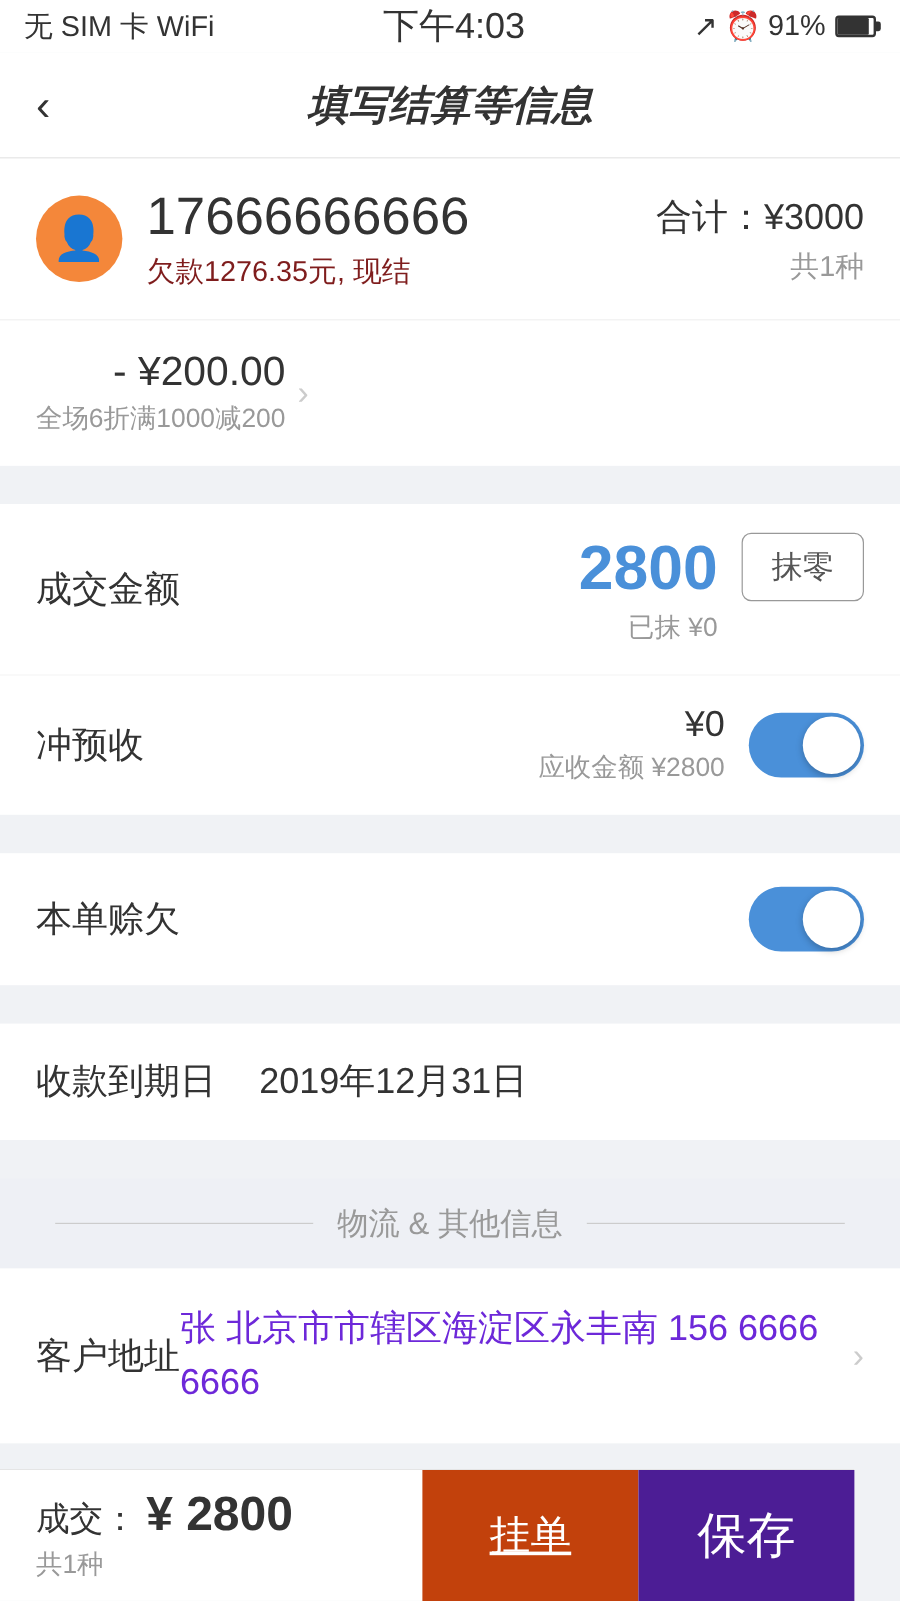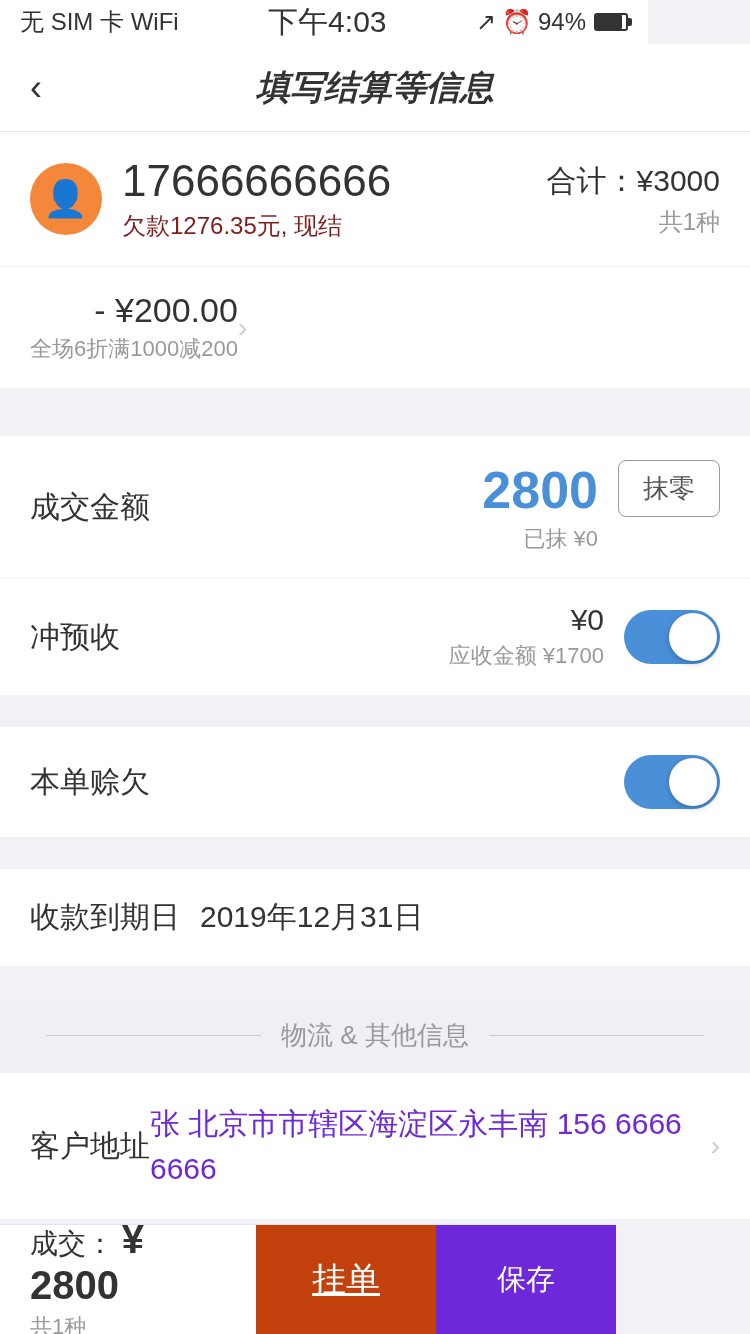--- a/index.html
+++ b/index.html
@@ -9,21 +9,21 @@
       min-height: 1334px;
       background: #f0f2f5;
       font-family: -apple-system, 'PingFang SC', 'Helvetica Neue', sans-serif;
       font-size: 28px;
       color: #333;
       position: relative;
     }
 
     
     .status-bar {
-      width: 648px;
+      width: 750px;
       height: 44px;
       background: #fff;
       display: flex;
       align-items: center;
       justify-content: space-between;
       padding: 0 20px;
       font-size: 24px;
       color: #333;
     }
     .status-left { display: flex; align-items: center; gap: 8px; }
@@ -96,30 +96,29 @@
     
     .coupon-row {
       display: flex;
       align-items: center;
       padding: 24px 30px;
       background: #fff;
       border-top: 1px solid #f0f0f0;
       cursor: pointer;
     }
     .coupon-label { font-size: 30px; color: #333; flex: 1; }
-    .coupon-right { text-align: right; margin-right: 0; }
+    .coupon-right { text-align: right; margin-right: 10px; }
     .coupon-discount { font-size: 34px; color: #333; font-weight: 500; }
     .coupon-desc { font-size: 22px; color: #999; margin-top: 4px; }
     .arrow { font-size: 28px; color: #ccc; }
 
     
     .amount-section {
       background: #fff;
       margin-bottom: 16px;
-      margin-top: 16px;
     }
     .amount-row {
       display: flex;
       align-items: center;
       padding: 24px 30px;
       border-bottom: 1px solid #f5f5f5;
     }
     .amount-label { font-size: 30px; color: #333; flex: 1; }
     .amount-right { display: flex; align-items: flex-start; gap: 20px; }
     .amount-value { font-size: 52px; font-weight: 600; color: #4a90d9; }
@@ -177,20 +176,21 @@
     }
     .debt-label { font-size: 30px; color: #333; flex: 1; }
 
     
     .duedate-row {
       display: flex;
       align-items: center;
       padding: 28px 30px;
       background: #fff;
       margin-bottom: 16px;
+      gap: 16px;
     }
     .duedate-label { font-size: 30px; color: #333; }
     .duedate-value { font-size: 30px; color: #333; margin-left: 20px; }
 
     
     .divider-section {
       background: #eef0f5;
       display: flex;
       align-items: center;
       justify-content: center;
@@ -209,21 +209,21 @@
       cursor: pointer;
     }
     .address-label { font-size: 30px; color: #333; width: 120px; flex-shrink: 0; }
     .address-value { font-size: 30px; color: #6d28d9; flex: 1; line-height: 1.5; }
 
     
     .bottom-bar {
       position: fixed;
       bottom: 0;
       left: 0;
-      width: 616px;
+      width: 712px;
       height: 110px;
       background: #fff;
       display: flex;
       align-items: center;
       border-top: 1px solid #e5e5e5;
     }
     .bottom-summary {
       flex: 1;
       padding: 0 30px;
     }
@@ -237,25 +237,25 @@
       align-items: center;
       justify-content: center;
       font-size: 34px;
       color: #fff;
       cursor: pointer;
       text-decoration: underline;
     }
     .btn-save {
       width: 180px;
       height: 110px;
-      background: #6d28d9;
-      display: flex;
-      align-items: center;
-      justify-content: center;
-      font-size: 29px;
+      background: #4c1d95;
+      display: flex;
+      align-items: center;
+      justify-content: center;
+      font-size: 41px;
       color: #fff;
       cursor: pointer;
     }
 
     
     .gray-gap {
       height: 16px;
       background: #f0f2f5;
     }
 
@@ -268,21 +268,21 @@
 <body>
 
 <div class="status-bar">
   <div class="status-left">
     <span>无 SIM 卡  WiFi</span>
   </div>
   <div class="status-center">下午4:03</div>
   <div class="status-right">
     <span>↗</span>
     <span>⏰</span>
-    <span>94%</span>
+    <span>91%</span>
     <span style="display:inline-block;width:34px;height:18px;border:2px solid #333;border-radius:3px;position:relative;margin-left:2px;">
       <span style="display:block;width:85%;height:100%;background:#333;border-radius:1px;"></span>
       <span style="position:absolute;right:-6px;top:3px;width:4px;height:8px;background:#333;border-radius:0 2px 2px 0;"></span>
     </span>
   </div>
 </div>
 
 <div class="nav-bar">
   <div class="nav-back">‹</div>
   <div class="nav-title">填写结算等信息</div>
@@ -325,21 +325,21 @@
           <div class="amount-sub">已抹  ¥0</div>
         </div>
         <button class="round-btn">抹零</button>
       </div>
     </div>
 
     <div class="prereceive-row">
       <div class="prereceive-label">冲预收</div>
       <div class="prereceive-right">
         <div class="prereceive-amount">¥0</div>
-        <div class="prereceive-sub">应收金额 ¥1700</div>
+        <div class="prereceive-sub">应收金额 ¥2800</div>
       </div>
       <div class="toggle">
         <div class="toggle-knob"></div>
       </div>
     </div>
   </div>
 
   <div class="gray-gap"></div>
 
   <div class="debt-row">

